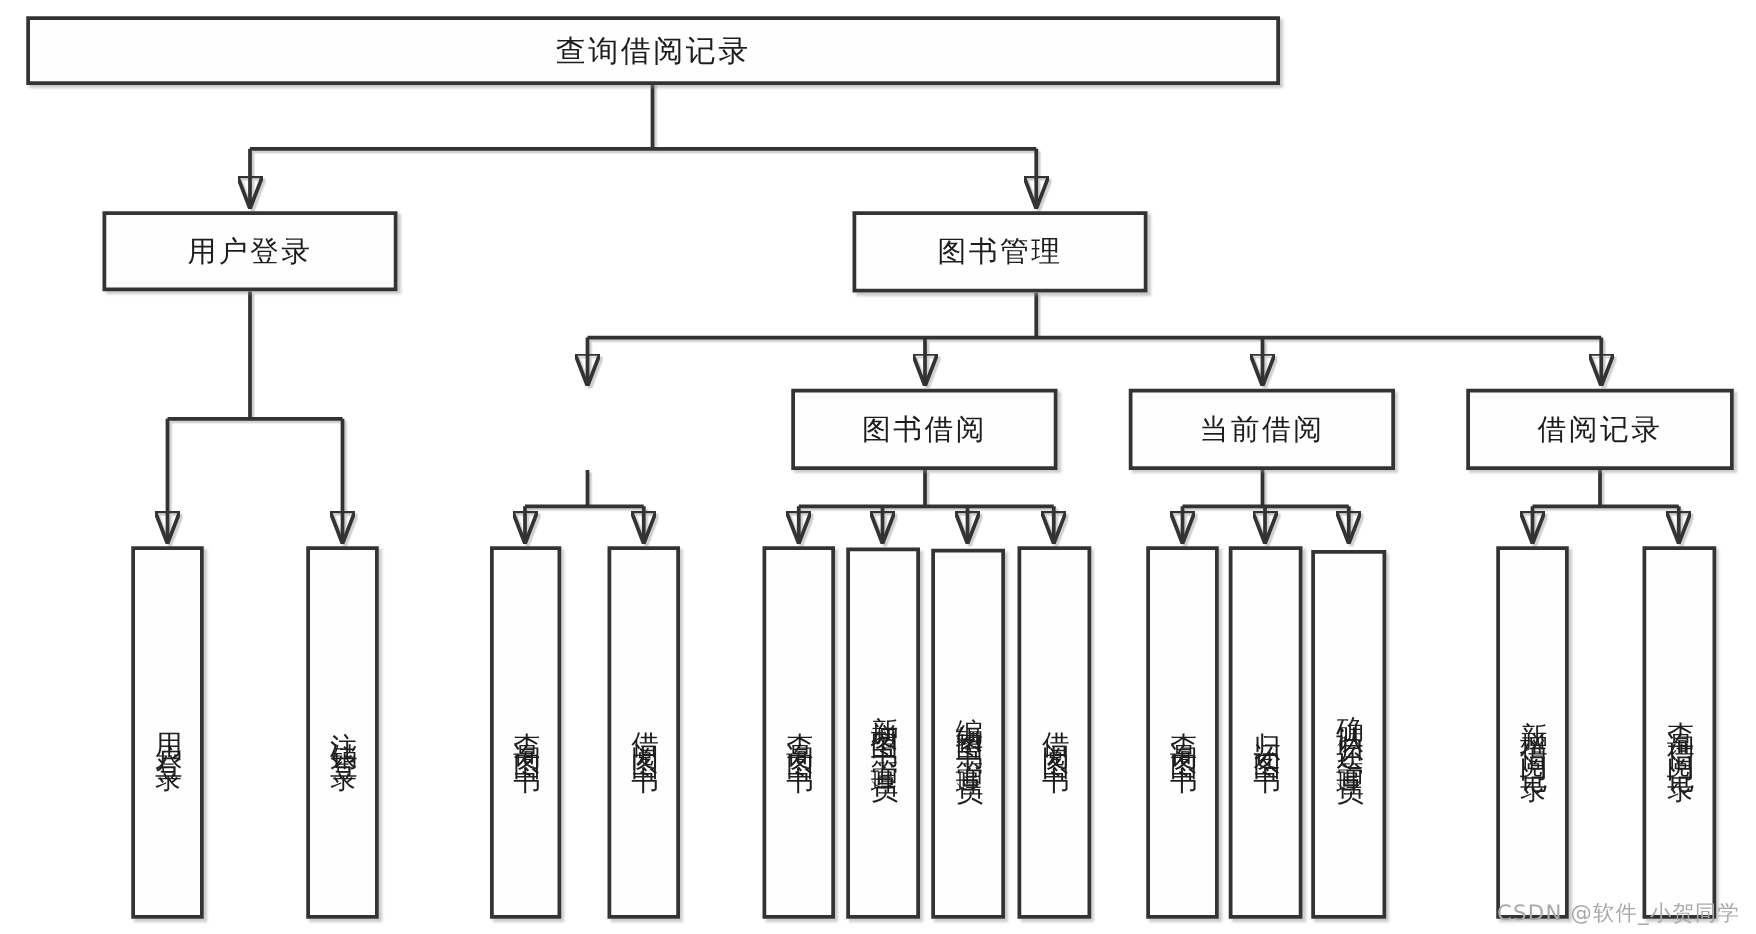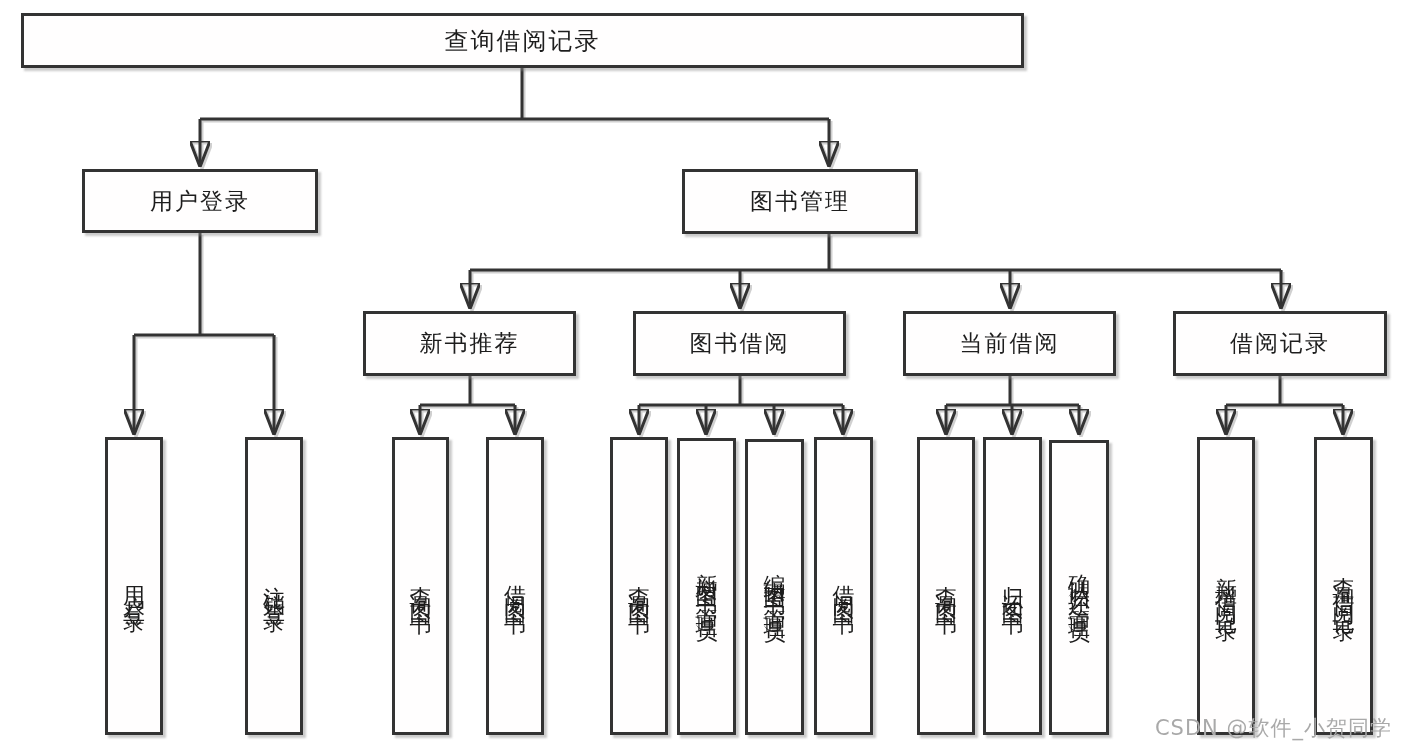--- a/index.html
+++ b/index.html
@@ -42,21 +42,21 @@
     text-orientation: mixed;
     font-size: 22px;
     letter-spacing: 9px;
     line-height: 1;
   }
   .v.tight { letter-spacing: 7px; }
   .watermark {
     position: absolute;
     right: 13px;
     bottom: 5px;
-    font-size: 21px;
+    font-size: 17px;
     color: #a9a9a9;
     letter-spacing: 1px;
     z-index: 5;
   }
 </style>
 </head>
 <body>
 
 <div class="stage">
 
@@ -109,21 +109,20 @@
       <line x1="1226" y1="405" x2="1226" y2="433" marker-end="url(#arr)"></line>
       <line x1="1343" y1="405" x2="1343" y2="433" marker-end="url(#arr)"></line>
     </g>
   </svg>
 
   <div class="box h" style="left:21px; top:13px; width:1003px; height:55px; font-size:24px;">查询借阅记录</div>
 
   <div class="box h" style="left:82px; top:169px; width:236px; height:64px;">用户登录</div>
   <div class="box h" style="left:682px; top:169px; width:236px; height:65px;">图书管理</div>
 
-  <div class="box h" style="left:363px; top:311px; width:213px; height:65px;">新书推荐</div>
   <div class="box h" style="left:633px; top:311px; width:213px; height:65px;">图书借阅</div>
   <div class="box h" style="left:903px; top:311px; width:213px; height:65px;">当前借阅</div>
   <div class="box h" style="left:1173px; top:311px; width:214px; height:65px;">借阅记录</div>
 
   <div class="box v" style="left:105px; top:437px; width:58px; height:298px;">用户登录</div>
   <div class="box v" style="left:245px; top:437px; width:58px; height:298px;">注销登录</div>
 
   <div class="box v" style="left:392px; top:437px; width:57px; height:298px;">查询图书</div>
   <div class="box v" style="left:486px; top:437px; width:58px; height:298px;">借阅图书</div>
 

